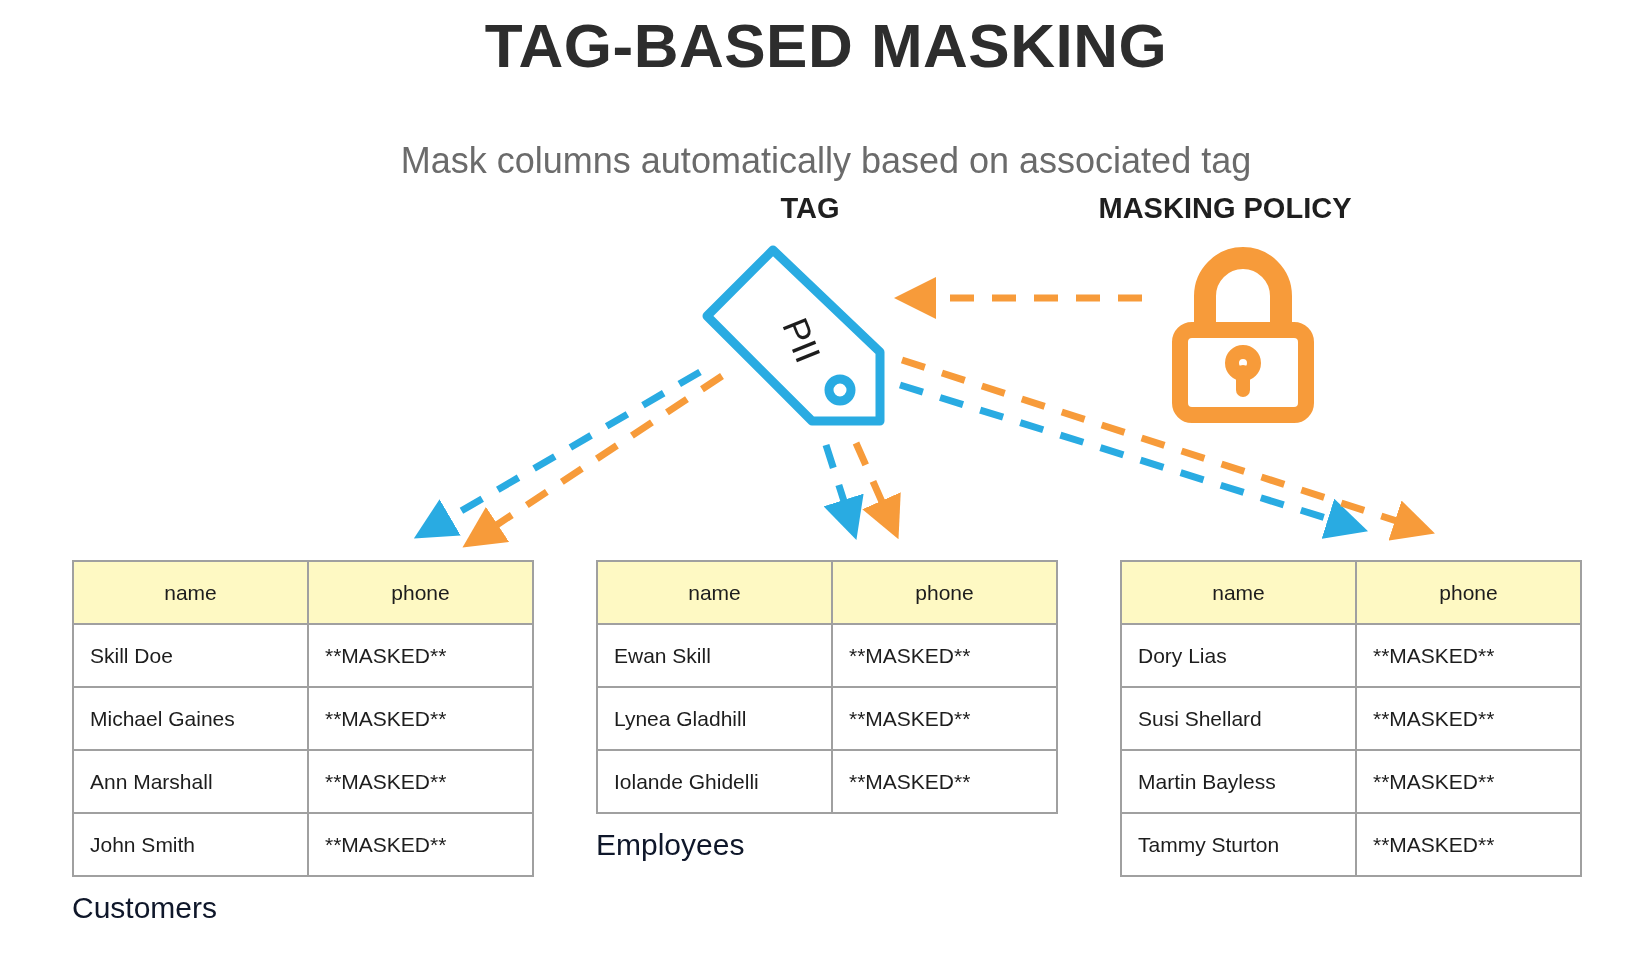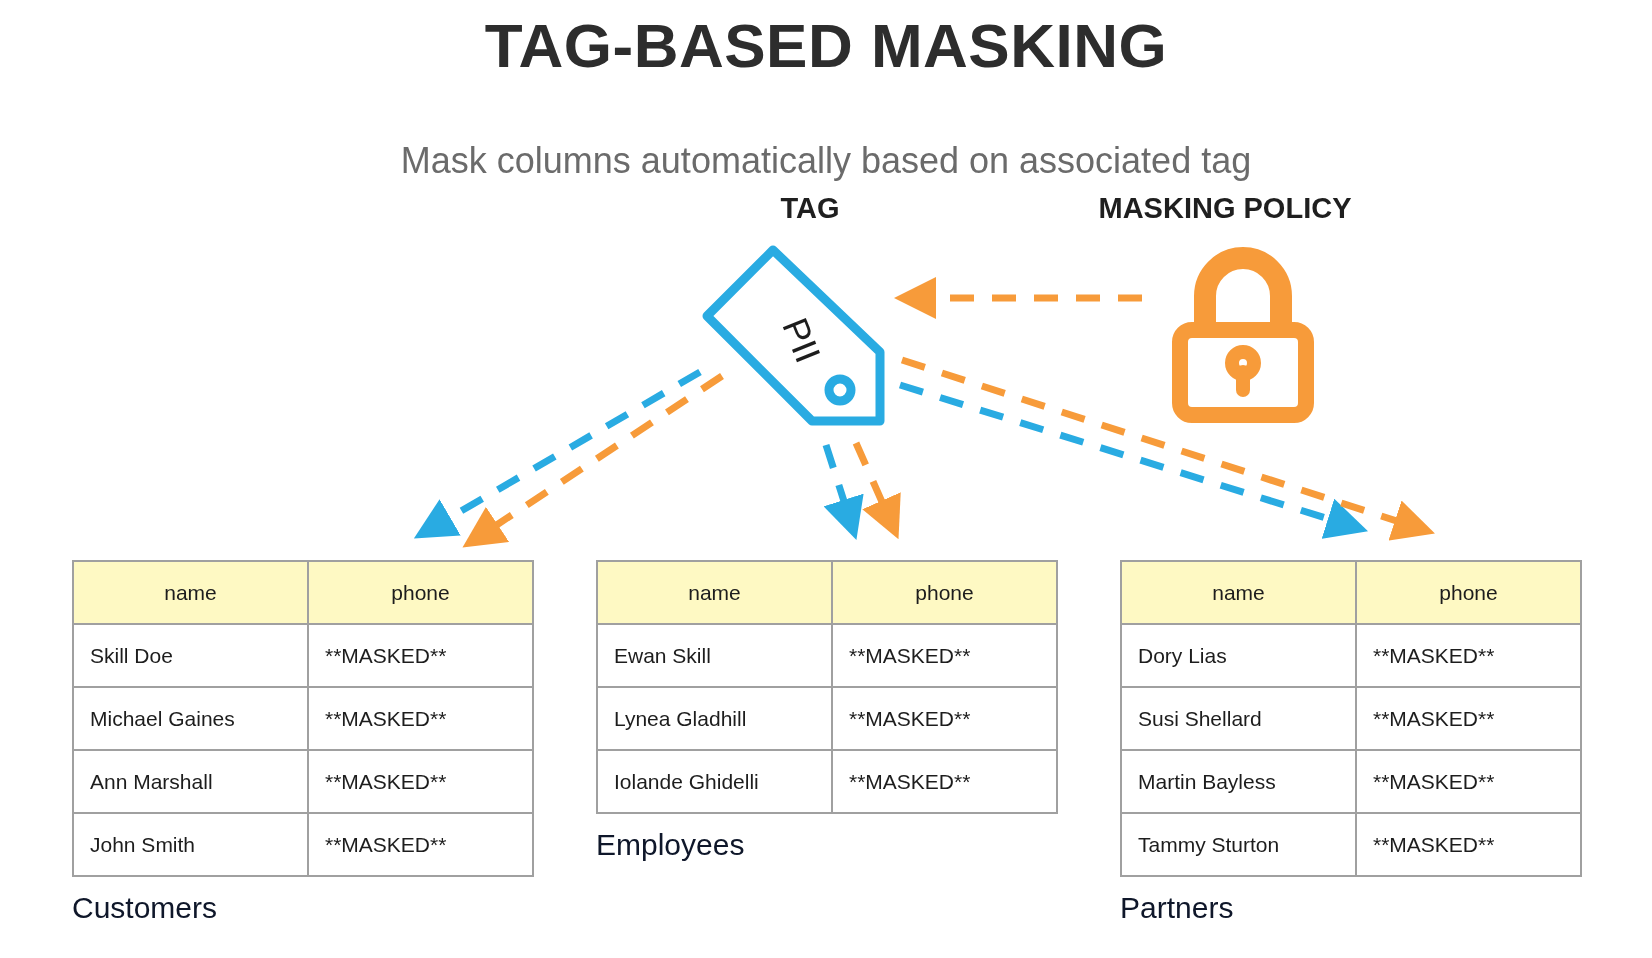--- a/index.html
+++ b/index.html
@@ -250,17 +250,16 @@
           <tr>
             <td>Martin Bayless</td>
             <td>**MASKED**</td>
           </tr>
           <tr>
             <td>Tammy Sturton</td>
             <td>**MASKED**</td>
           </tr>
         </tbody>
       </table>
-      <div class="table-caption">Partners</div>
     </div>
 
   </div>
 </div>
 
 </body></html>

